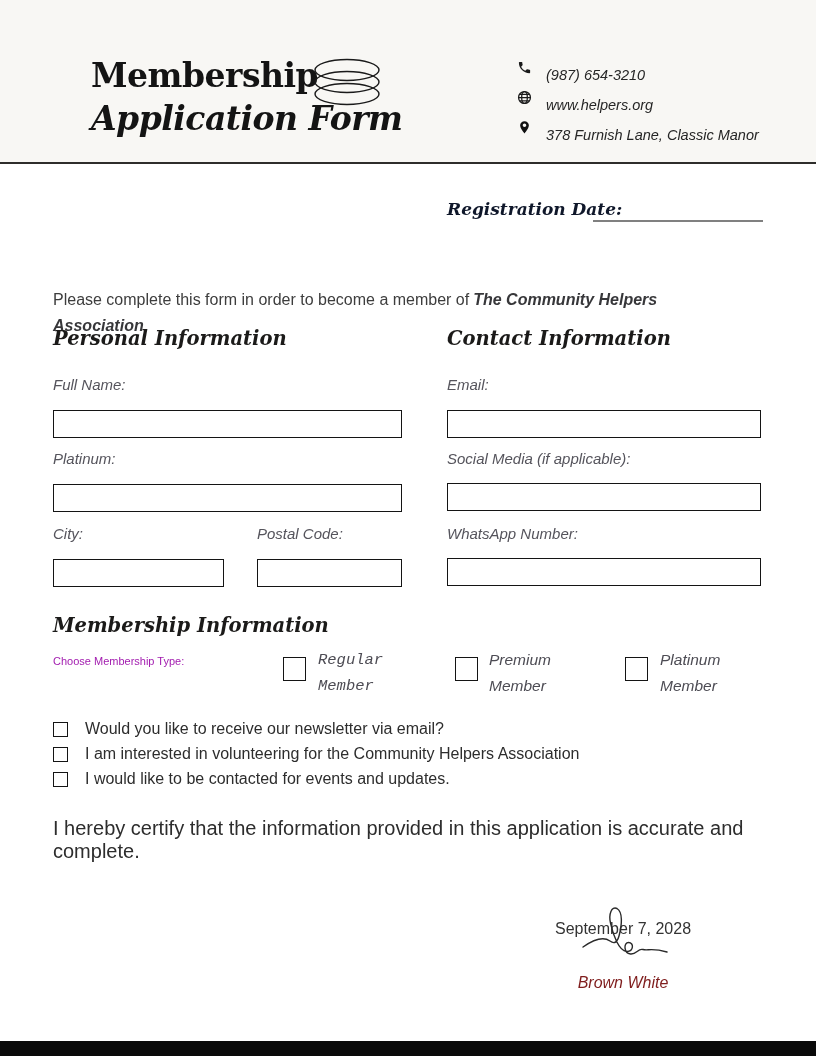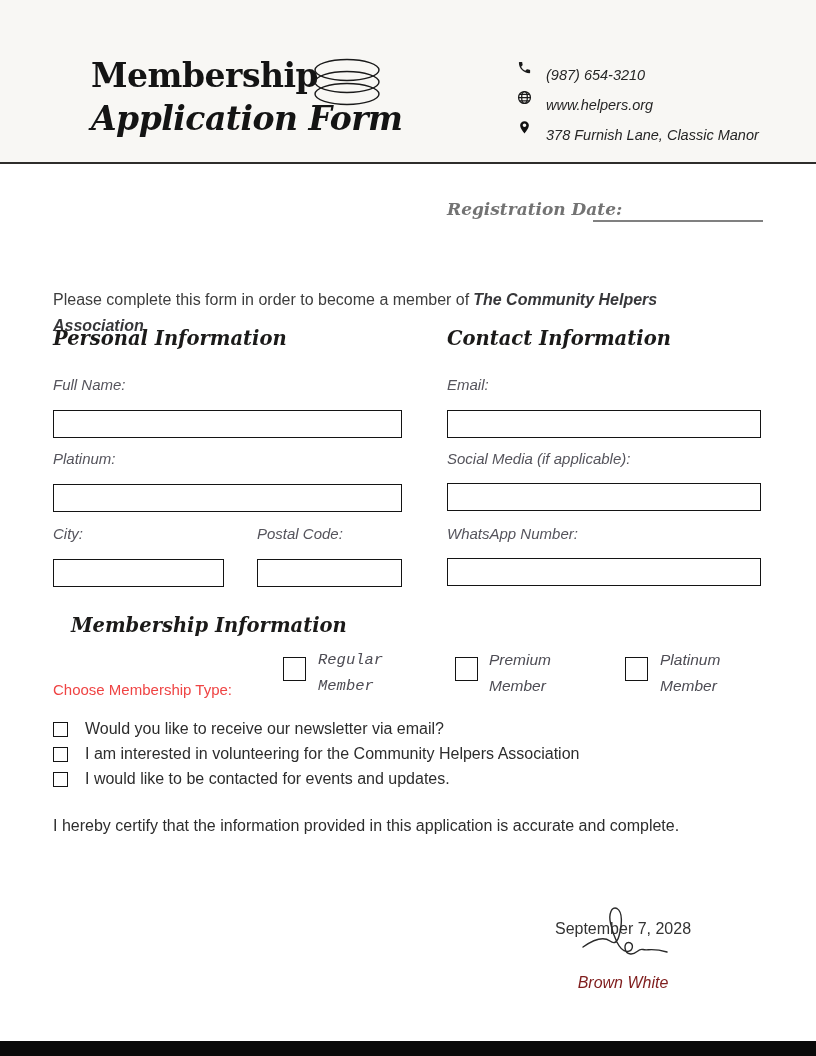--- a/index.html
+++ b/index.html
@@ -19,52 +19,52 @@
   .title-line2 { font-size:33px; font-weight:700; font-style:italic; line-height:42px; letter-spacing:-0.5px; }
   .logo { position:absolute; left:312px; top:58px; }
   .contact-list { position:absolute; left:517px; top:58px; }
   .contact-row { display:flex; align-items:center; height:18px; margin-bottom:12px; }
   .contact-row .cicon { width:15px; height:15px; margin-right:14px; flex:0 0 15px; }
   .contact-text { font-style:italic; font-size:14.5px; color:#262626;margin-top:16px; }
   
   .reg-label {
     position:absolute; left:447px; top:199px;
     font-family:"DejaVu Serif", serif; font-weight:700; font-style:italic;
-    font-size:17px; color:#737373;
+    font-size:17px; color:#0f172a;
   }
   .reg-line { position:absolute; left:593px; top:220px; width:170px; border-top:2px solid #808080; }
   
   .intro { position:absolute; left:53px; top:250px; width:650px; font-size:16px; line-height:25.5px; color:#3d3d3d;margin-top:37px; }
   .intro b { font-style:italic; font-weight:700; color:#37373a; margin-left:4px; }
   
   .section-title {
     position:absolute; font-family:"DejaVu Serif", serif; font-weight:700; font-style:italic;
     font-size:19.5px; color:#1b1a19;
   }
   .field-label { position:absolute; font-style:italic; font-size:15px; color:#55545c; }
   .text-input {
     position:absolute; height:28px; background:#fff;
     border:1.5px solid #141414; border-radius:0; outline:none;
     font:15px "Liberation Sans", sans-serif; padding:0 6px; color:#222;
   }
   
-  .choose-label { position:absolute; left:53px; top:681px; font-size:15px; color:#ef4444; }
+  .choose-label { position:absolute; left:53px; top:655px; font-size:11px; color:#a21caf; }
   .type-checkbox, .opt-checkbox {
     position:absolute; appearance:none; -webkit-appearance:none;
     background:#fff; border:1.5px solid #141414; margin:0; cursor:pointer;
   }
   .type-checkbox { width:23px; height:24px; }
   .type-label {
     position:absolute; width:84px; font-style:italic; font-size:15.5px;
     line-height:26px; color:#4d4c54;
   }
   .opt-checkbox { width:15px; height:15px; border-width:1.3px; }
   .opt-label { position:absolute; left:85px; font-size:16px; color:#2d2d2d; }
   
-  .certify { position:absolute; left:53px; top:817px; width:740px; font-size:16px; color:#2d2d2d; }
+  .certify { position:absolute; left:53px; top:817px; width:740px; font-size:20px; color:#2d2d2d; }
   .sig-date { position:absolute; left:543px; top:872px; width:160px; text-align:center; font-size:16px; color:#333;margin-top:48px; }
   .sig-svg { position:absolute; left:580px; top:902px; }
   .sig-name { position:absolute; left:543px; top:974px; width:160px; text-align:center; font-size:16px; color:#7f1d1d;font-style:italic; }
   .footer-bar { position:absolute; left:0; bottom:0; width:816px; height:15px; background:#0a0a0a; }
 </style>
 </head>
 <body>
 
 <div class="page">
 
@@ -128,21 +128,21 @@
 
   <div class="field-label" style="left:447px; top:376px;">Email:</div>
   <input type="text" class="text-input" style="left: 447px; top: 410px; width: 314px;">
 
   <div class="field-label" style="left:447px; top:450px;">Social Media (if applicable):</div>
   <input type="text" class="text-input" style="left: 447px; top: 483px; width: 314px;">
 
   <div class="field-label" style="left:447px; top:525px;">WhatsApp Number:</div>
   <input type="text" class="text-input" style="left: 447px; top: 558px; width: 314px;">
 
-  <div class="section-title" style="left:71px; top:614px;">Membership Information</div>
+  <div class="section-title" style="left:53px; top:614px;">Membership Information</div>
   <div class="choose-label">Choose Membership Type:</div>
 
   <input type="checkbox" class="type-checkbox" style="left: 283px; top: 657px;">
   <div class="type-label" style="left:318px; top:647px;font-family:Liberation Mono, monospace;">Regular Member</div>
 
   <input type="checkbox" class="type-checkbox" style="left: 455px; top: 657px;">
   <div class="type-label" style="left:489px; top:647px;">Premium Member</div>
 
   <input type="checkbox" class="type-checkbox" style="left: 625px; top: 657px;">
   <div class="type-label" style="left:660px; top:647px;">Platinum Member</div>

